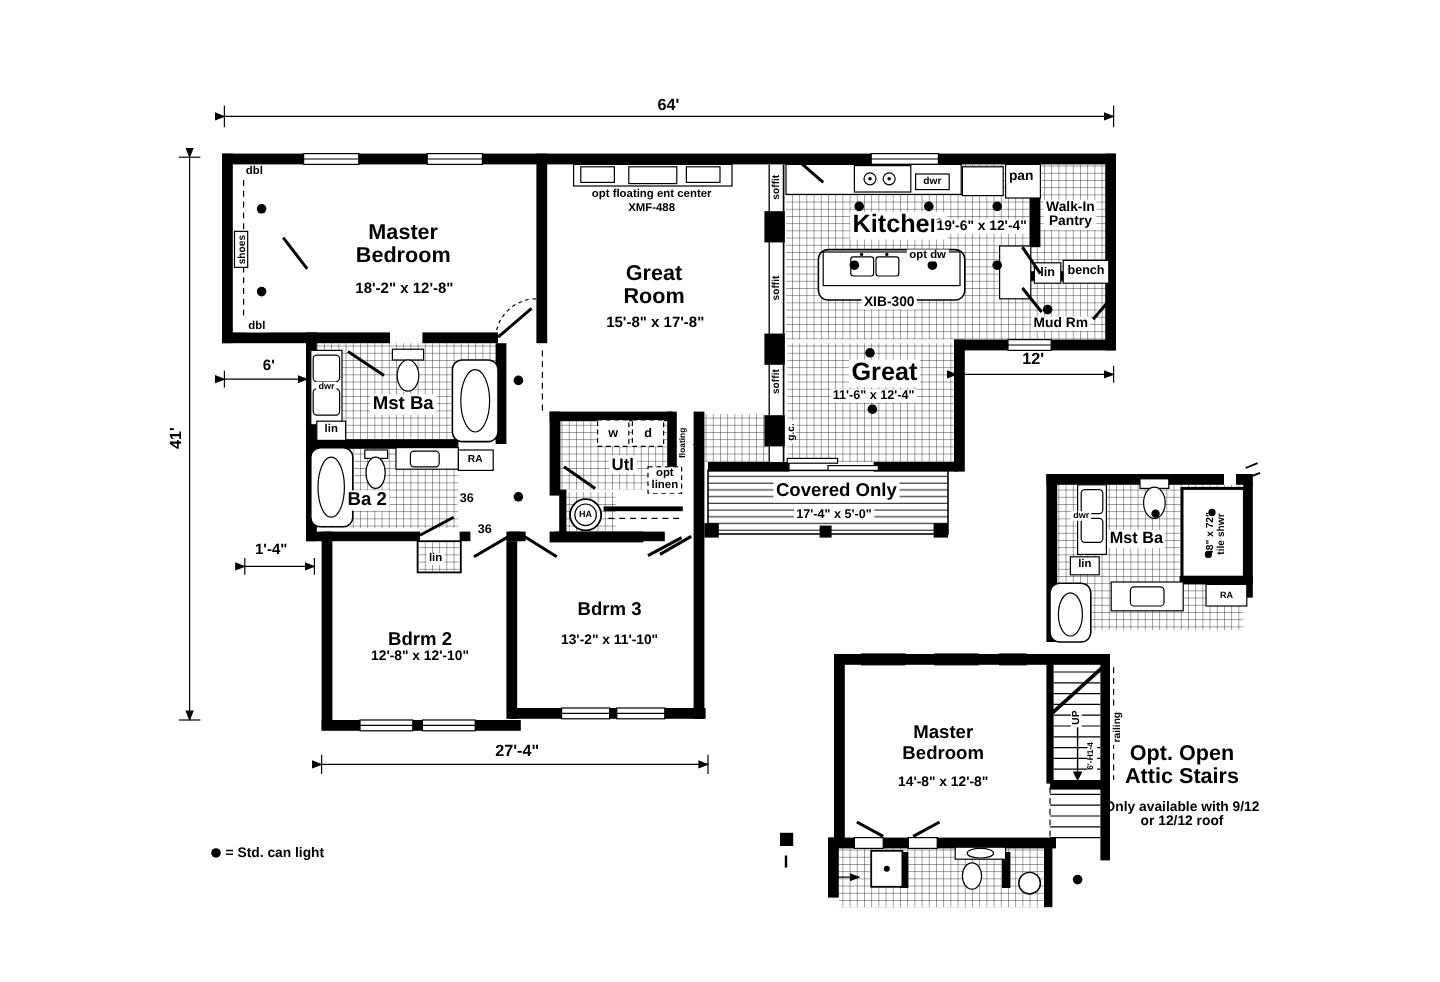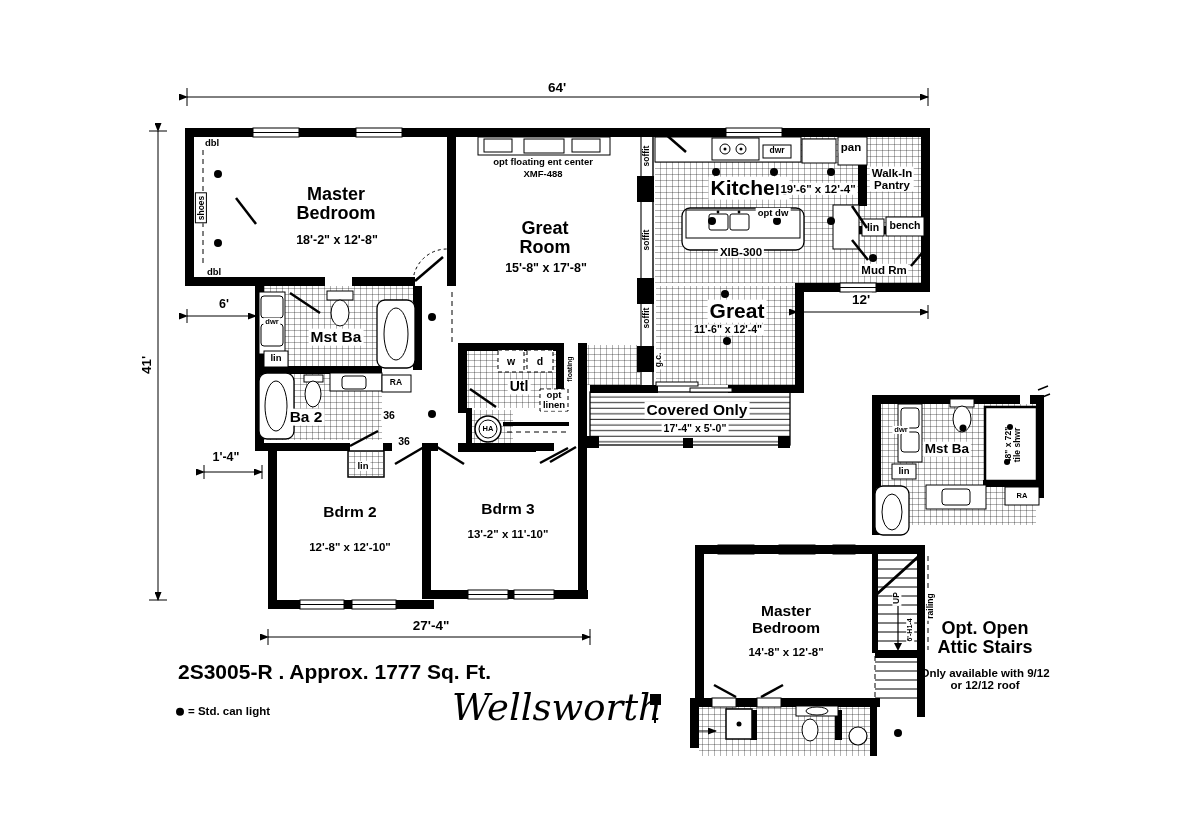--- a/index.html
+++ b/index.html
@@ -356,21 +356,21 @@
 <div class="lbl f9 bg" style="left:363px;top:466px">lin</div>
 <div class="lbl f10 bg" style="left:511px;top:362px">w</div>
 <div class="lbl f10 bg" style="left:540px;top:362px">d</div>
 <div class="lbl f14 bg" style="left:519px;top:387px">Utl</div>
 <div class="lbl f9 bg" style="left:554px;top:400px">opt
 linen</div>
 <div class="lbl vert f6" style="left:570px;top:369px">floating</div>
 <div class="lbl vert f6" style="left:581px;top:369px">credenza</div>
 <div class="lbl vert f8 bg" style="left:659px;top:360px">g.c.</div>
 <div class="lbl f7" style="left:488px;top:429px">HA</div>
-<div class="lbl f15" style="left:350px;top:512px">Bdrm 2</div>
+<div class="lbl f15" style="left:350px;top:534px">Bdrm 2</div>
 <div class="lbl f11" style="left:350px;top:547px">12'-8" x 12'-10"</div>
 <div class="lbl f15" style="left:508px;top:509px">Bdrm 3</div>
 <div class="lbl f11" style="left:508px;top:534px">13'-2" x 11'-10"</div>
 <div class="lbl f9 bg" style="left:212px;top:143px">dbl</div>
 <div class="lbl vert f8 bx" style="left:201px;top:208px">shoes</div>
 <div class="lbl f9 bg" style="left:214px;top:272px">dbl</div>
 
 <div class="lbl f13 bg" style="left:947px;top:449px">Mst Ba</div>
 <div class="lbl f7 bg" style="left:901px;top:430px">dwr</div>
 <div class="lbl f9" style="left:904px;top:471px">lin</div>
@@ -382,17 +382,15 @@
 Bedroom</div>
 <div class="lbl f11" style="left:786px;top:652px">14'-8" x 12'-8"</div>
 <div class="lbl vert f8 bg" style="left:931px;top:606px">railing</div>
 <div class="lbl vert f8 bg" style="left:897px;top:598px">UP</div>
 <div class="lbl vert f6 bg" style="left:910px;top:630px">6'-H1-4</div>
 <div class="lbl f17" style="left:985px;top:638px">Opt. Open
 Attic Stairs</div>
 <div class="lbl f11" style="left:985px;top:679px">Only available with 9/12
 or 12/12 roof</div>
 
-<div class="lbl left model" style="left:178px;top:672px">2S3005-R .  Approx. 1777 Sq. Ft.</div>
-<div class="lbl brand" style="left:557px;top:708px">Wellsworth</div>
 <div class="lbl left legend" style="left:176px;top:711px"><span class="dot"></span><span>= Std. can light</span></div>
 
 </div>
 
 </body></html>

